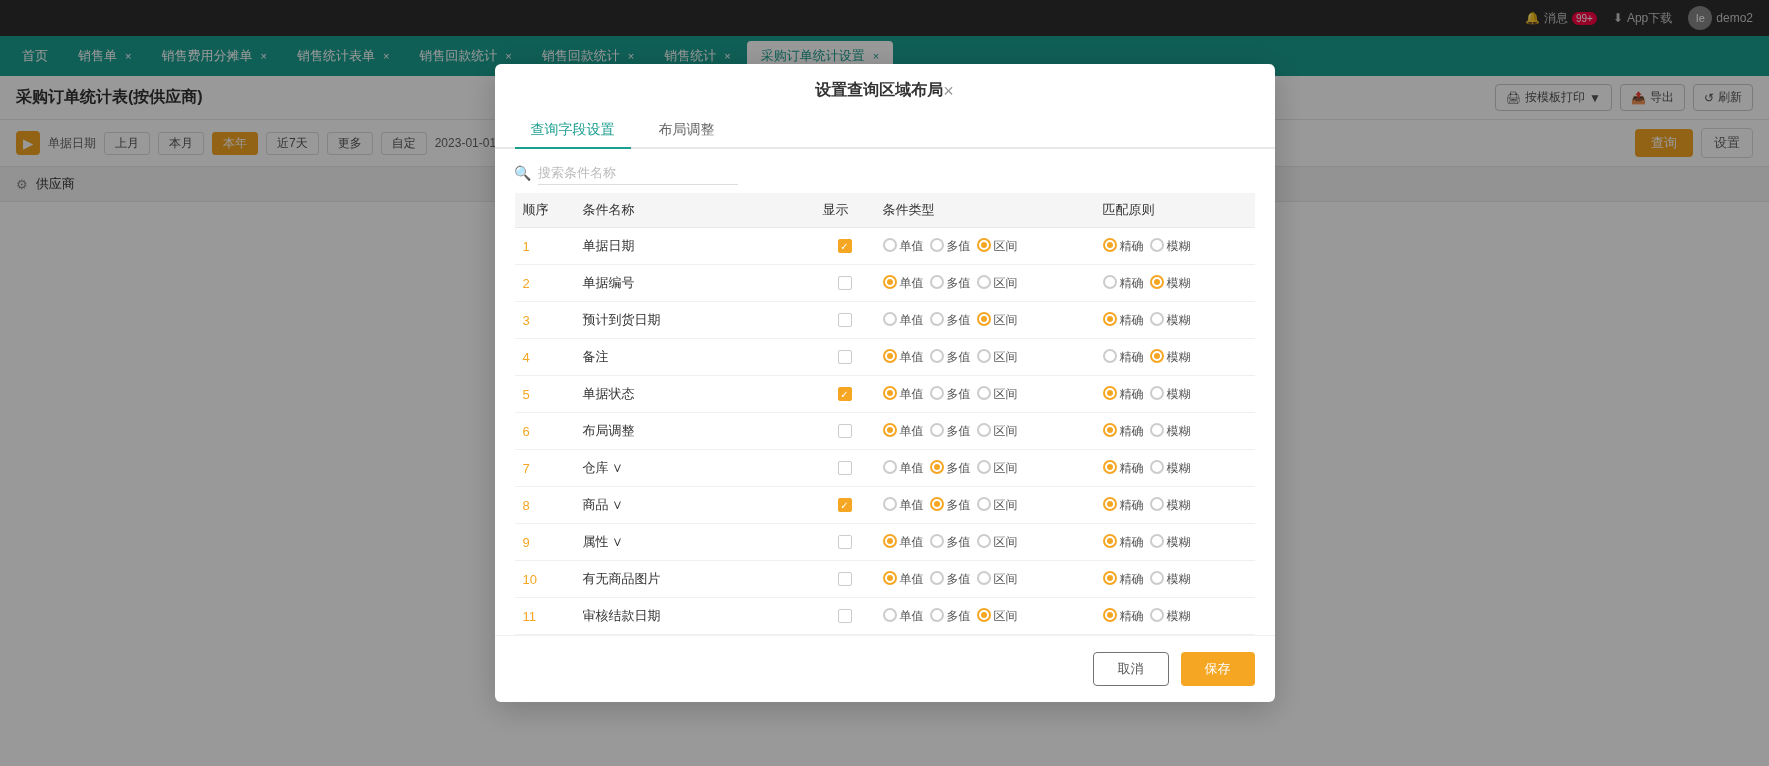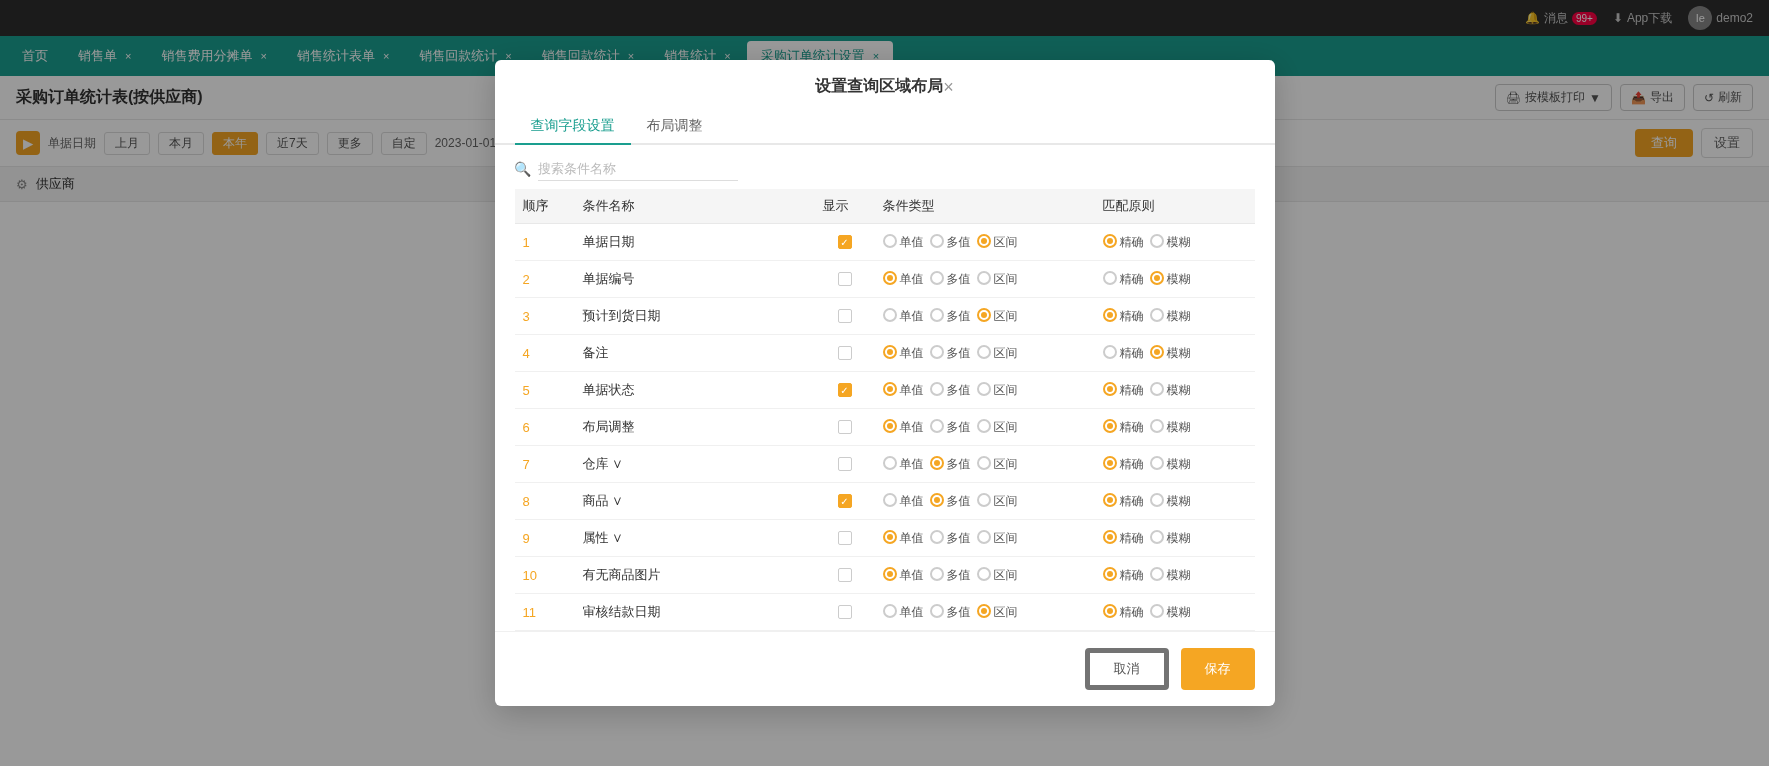--- a/index.html
+++ b/index.html
@@ -118,21 +118,21 @@
       justify-content: center;
       border-bottom: none;
     }
     .modal-title { font-size: 16px; font-weight: bold; color: #333; }
     .modal-close { background: none; border: none; font-size: 18px; cursor: pointer; color: #999; line-height: 1; }
 
     
     .modal-tabs {
       display: flex;
       padding: 12px 20px 0;
-      gap: 0;
+      gap: 12px;
       border-bottom: 2px solid #e8e8e8;
     }
     .modal-tab {
       padding: 8px 16px;
       cursor: pointer;
       font-size: 14px;
       color: #666;
       border-bottom: 2px solid transparent;
       margin-bottom: -2px;
     }
@@ -215,21 +215,21 @@
     
     .modal-footer {
       padding: 16px 20px;
       display: flex;
       justify-content: flex-end;
       gap: 12px;
       border-top: 1px solid #f0f0f0;
     }
     .btn-cancel {
       padding: 7px 24px;
-      border: 5px solid #737373;
+      border: 1px solid #737373;
       background: #fff;
       border-radius: 4px;
       cursor: pointer;
       font-size: 13px;
       color: #555;
     }
     .btn-save {
       padding: 7px 24px;
       background: #f5a623;
       color: #fff;

